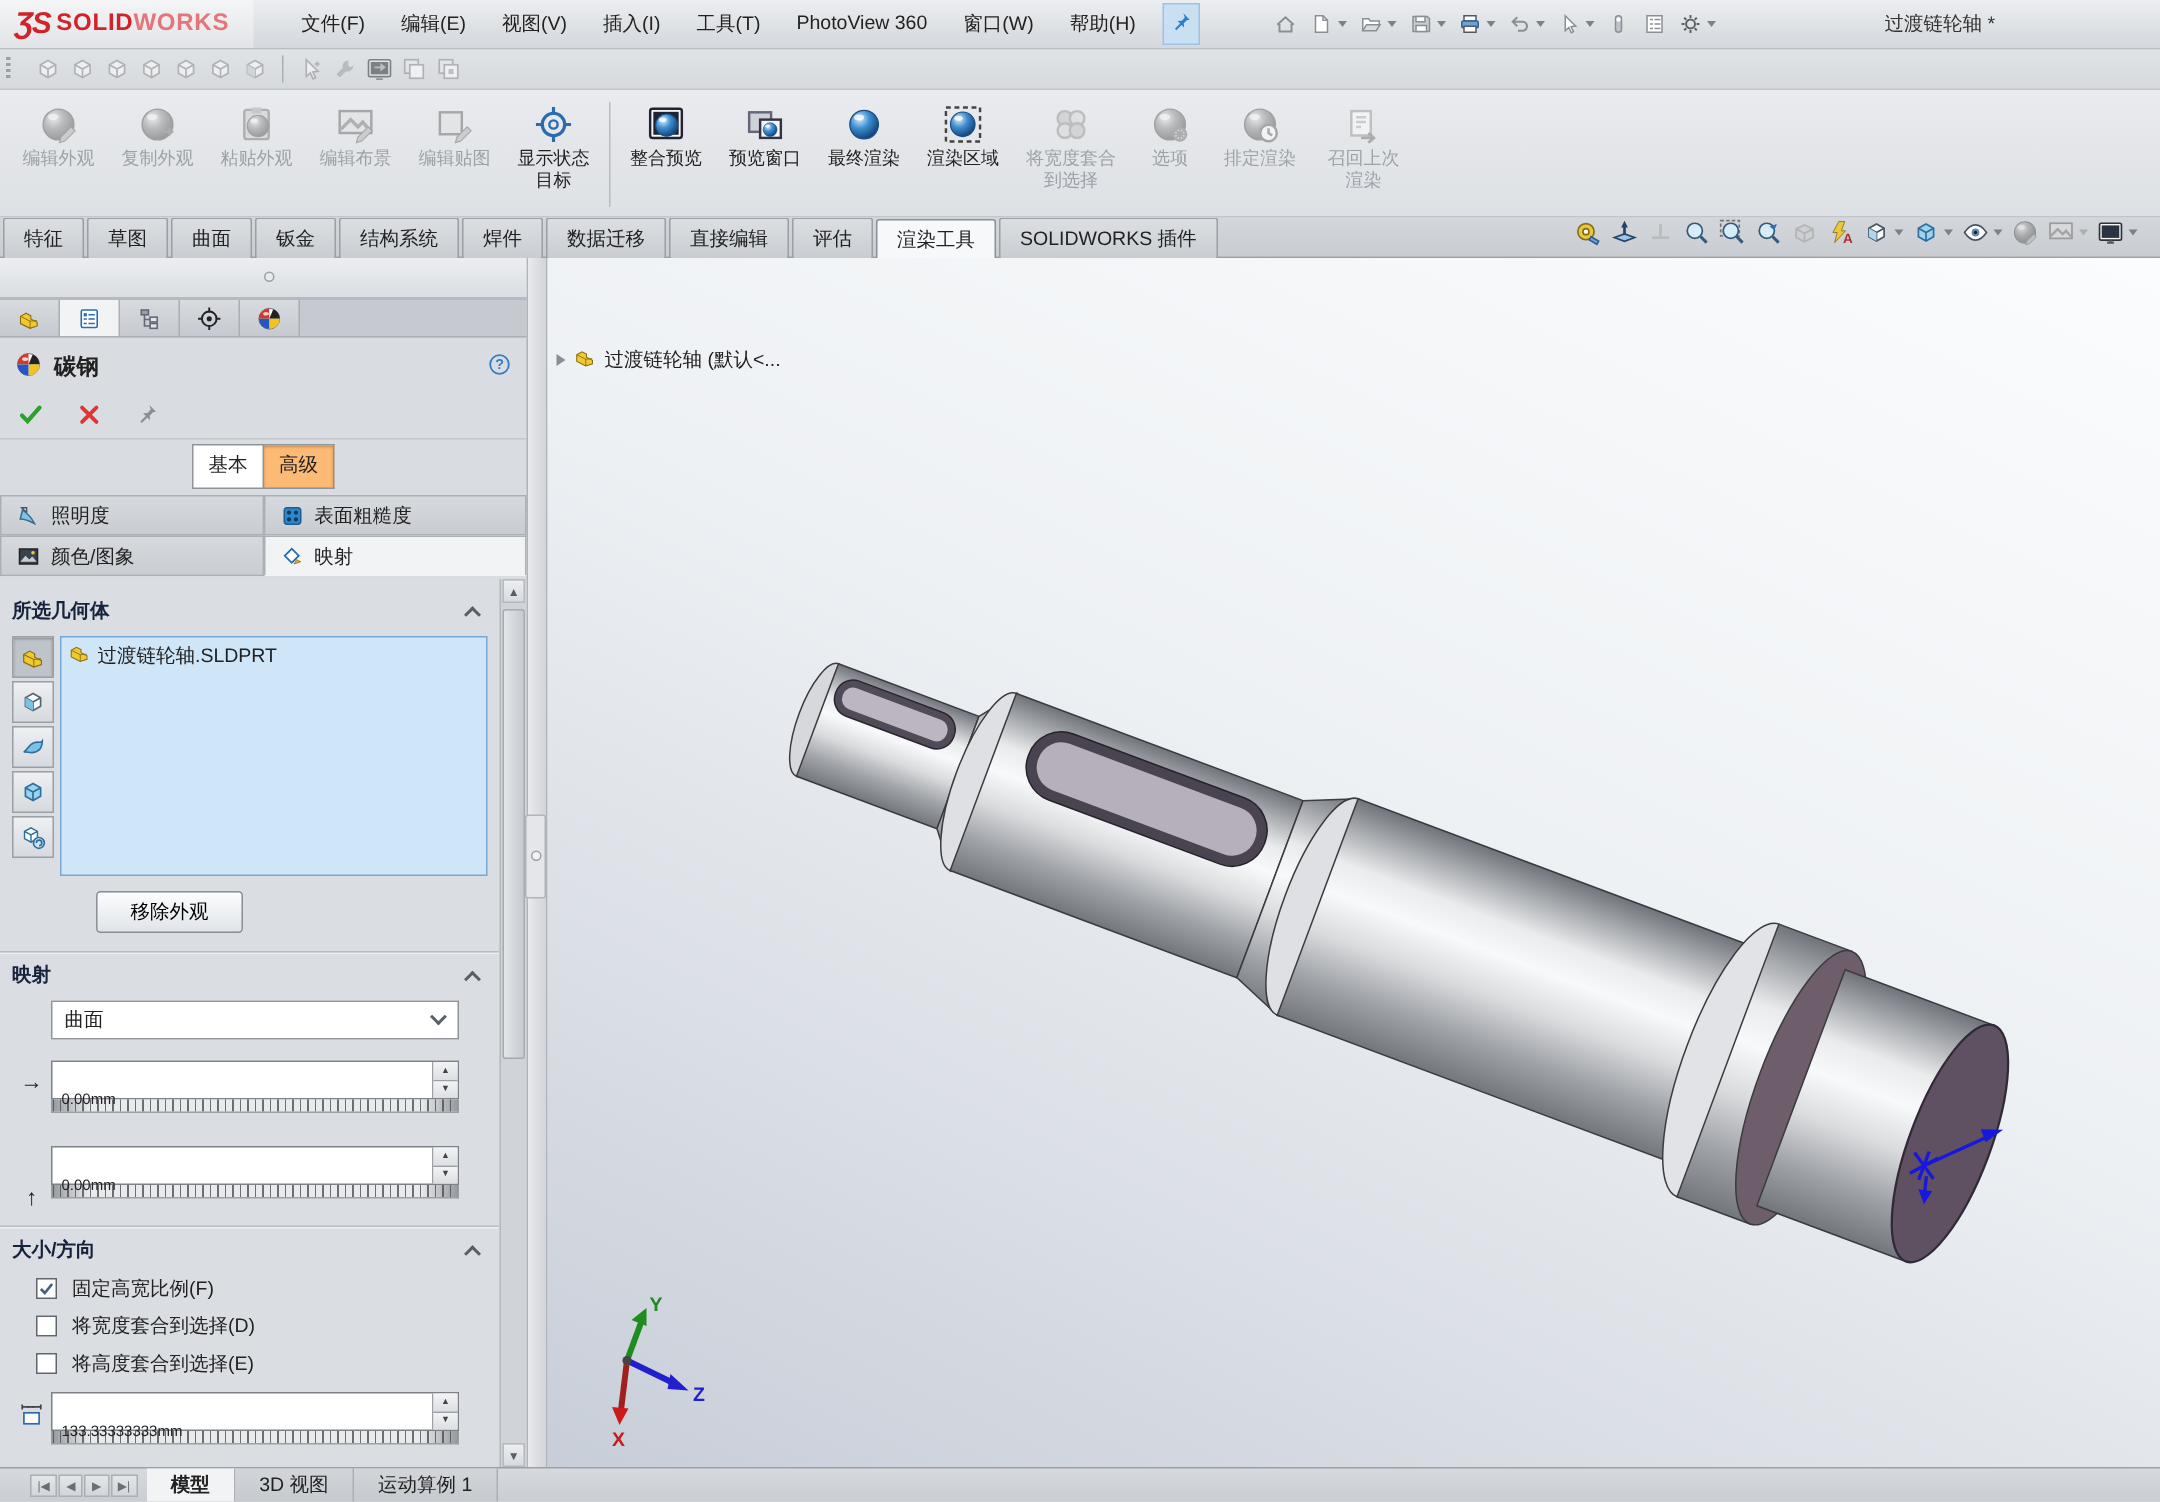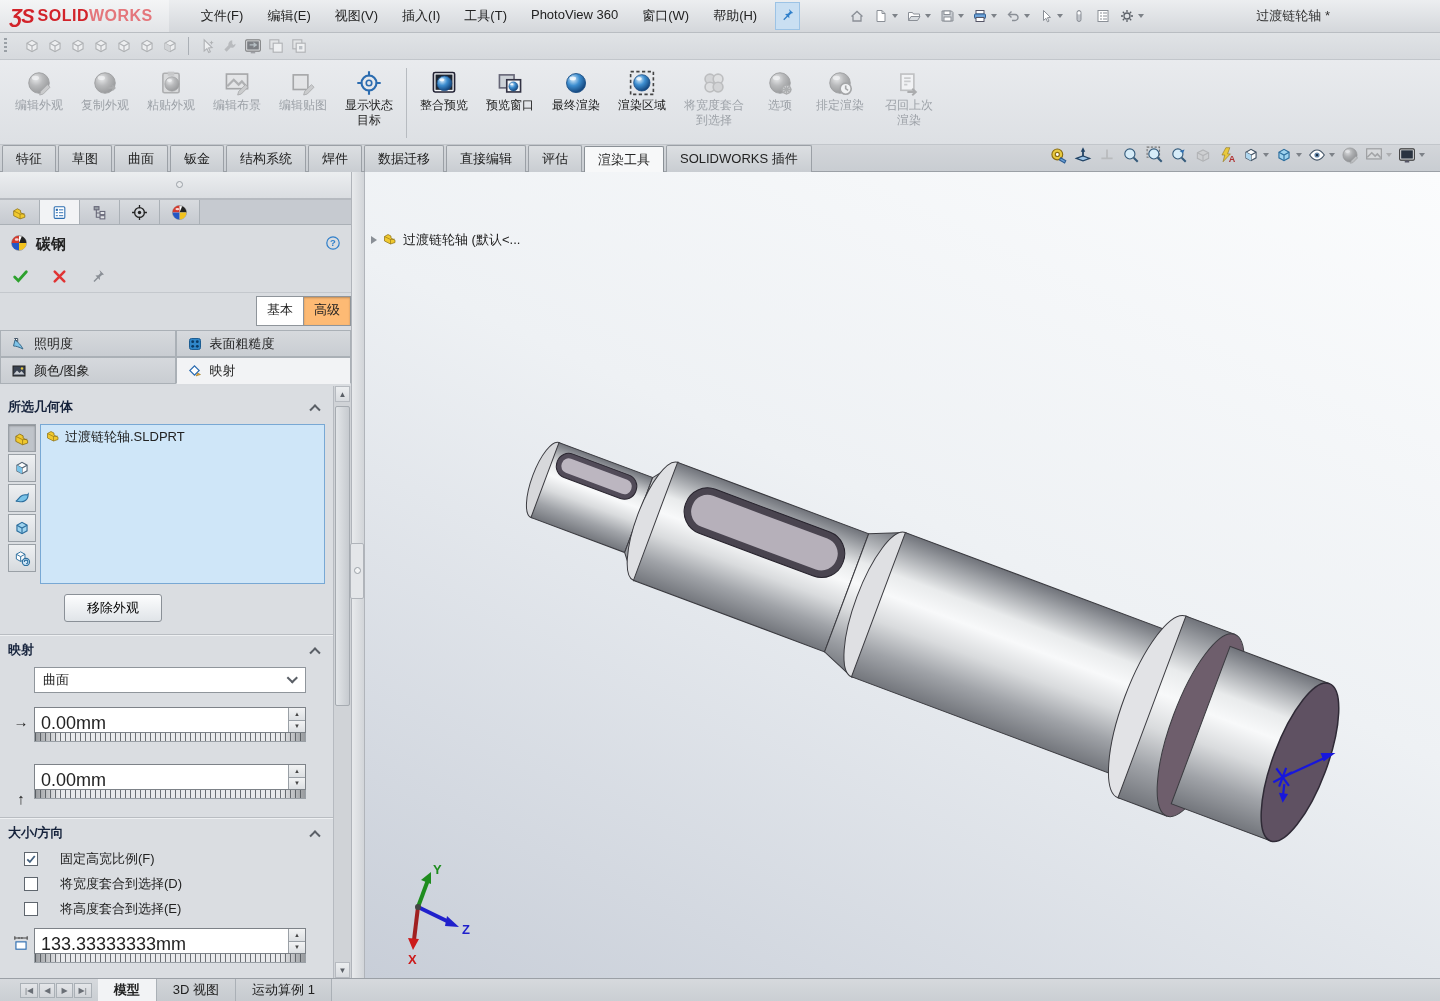--- a/index.html
+++ b/index.html
@@ -66,21 +66,21 @@
   #pm-tabs { position:absolute; top:28px; left:0; right:0; height:25px; background:#c6cad0;
     border-bottom:1px solid #aab0b6; display:flex; }
   .pmtab { width:40px; display:flex; align-items:center; justify-content:center; border-right:1px solid #aab0b6;
     background:linear-gradient(#d8dbdf,#c6cad0); cursor:default;}
   .pmtab.active { background:#f2f3f5; }
   #pm-header { position:absolute; top:53px; left:0; right:0; height:38px; display:flex; align-items:center; padding:0 10px;}
   #pm-header .mat { font-size:15px; font-weight:bold; margin-left:8px; }
   #pm-header .help { margin-left:auto; }
   #pm-actions { position:absolute; top:91px; left:0; right:0; height:30px; display:flex; align-items:center;
     gap:22px; padding-left:12px; border-bottom:1px solid #c4c8cd;}
-  #pm-modes { position:absolute; top:124px; left:0; right:0; height:30px; display:flex; justify-content:flex-end;}
+  #pm-modes { position:absolute; top:124px; left:0; right:0; height:30px; display:flex; justify-content:center;}
   .mode { padding:4px 10px; border:1px solid #8f959b; font-size:13px; background:#fff; cursor:default;}
   .mode + .mode { border-left:none; }
   .mode.active { background:#fdba74; box-shadow:inset 0 1px 2px rgba(0,0,0,.25); }
   #pm-sectiontabs { position:absolute; top:158px; left:0; right:0; display:grid;
     grid-template-columns:1fr 1fr; }
   .stab { height:27px; display:flex; align-items:center; gap:7px; padding-left:10px; font-size:13px;
     border:1px solid #aab0b6; background:linear-gradient(#d6d9dd,#c9cdd2); cursor:default; }
   .stab.active { background:#f2f3f5; border-bottom-color:#f2f3f5; }
 
   #pm-scroll { position:absolute; top:214px; left:0; right:18px; bottom:0; overflow:hidden;
@@ -101,30 +101,30 @@
     background:linear-gradient(#fcfdfe,#e0e4e8); font-size:13px; cursor:default;}
 
   .dropdown { margin-left:26px; width:272px; height:26px; background:#fff; border:1px solid #8f959b;
     display:flex; align-items:center; padding:0 8px; font-size:13px; }
   .dropdown .dchev { margin-left:auto; width:8px; height:8px; border-left:2px solid #5a5f66;
     border-bottom:2px solid #5a5f66; transform:rotate(-45deg) translate(1px,-2px);}
   .maprow { display:flex; align-items:flex-start; margin-top:14px; }
   .maprow .ric2 { width:26px; font-size:15px; font-weight:bold; text-align:center; padding-top:6px;}
   .spinwrap { width:272px; }
   .spin { display:flex; height:26px; border:1px solid #7d8288; background:#fff; }
-  .spin .val { flex:1; padding:5px 6px; font-size:18px; }
+  .spin .val { flex:1; padding:20px 6px; font-size:10px; }
   .spin .btns { width:17px; border-left:1px solid #9aa0a6; display:flex; flex-direction:column; }
   .spin .btns div { flex:1; display:flex; align-items:center; justify-content:center;
     font-size:6px; color:#444; background:linear-gradient(#f2f3f4,#dcdfe2); cursor:default;}
   .spin .btns div:first-child { border-bottom:1px solid #9aa0a6; }
   .ruler { height:9px; border:1px solid #9aa0a6; border-top:none;
     background: linear-gradient(90deg, rgba(70,75,80,.5), rgba(70,75,80,0) 9%, rgba(70,75,80,0) 91%, rgba(70,75,80,.5)),
       repeating-linear-gradient(90deg,#6b6f74 0 1px,#e9eaec 1px 5px); }
 
-  .chkrow { display:flex; align-items:center; gap:22px; margin:7px 0 7px 16px; font-size:13px; }
+  .chkrow { display:flex; align-items:center; gap:10px; margin:7px 0 7px 16px; font-size:13px; }
   .chkbox { width:14px; height:14px; background:#fff; border:1px solid #5f666e; display:flex;
     align-items:center; justify-content:center; cursor:default;}
 
   #pm-scrollbar { position:absolute; top:214px; right:0; width:18px; bottom:0; background:#d0d3d7;
     border-left:1px solid #b6bac0; }
   #pm-scrollbar .sb { position:absolute; left:1px; right:1px; height:16px; display:flex; align-items:center;
     justify-content:center; color:#5a5f66; font-size:8px; background:linear-gradient(#eceef0,#d8dbdf);
     border:1px solid #b6bac0; cursor:default;}
   #pm-scrollbar .thumb { position:absolute; left:1px; right:1px; top:20px; height:300px;
     background:linear-gradient(90deg,#e2e5e8,#c6cacf); border:1px solid #a6abb1; border-radius:2px; cursor:default;}

